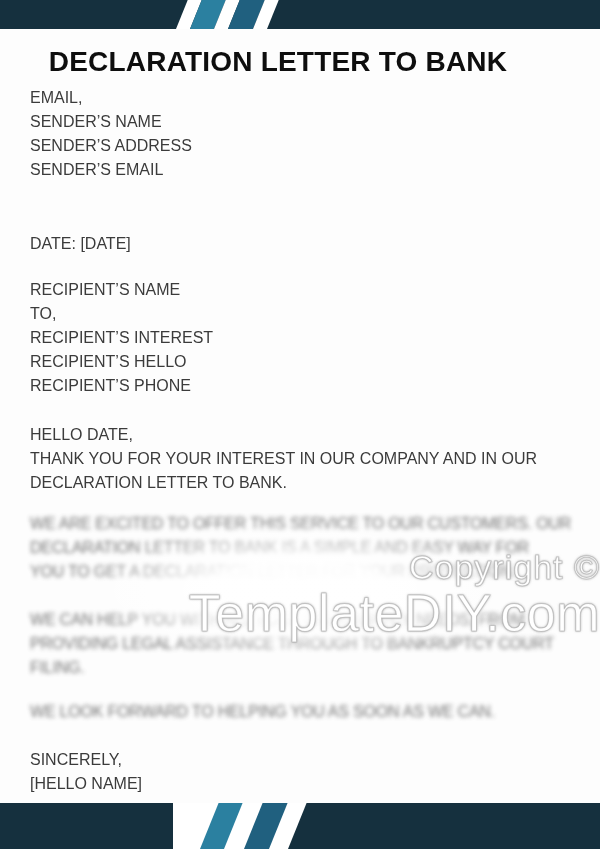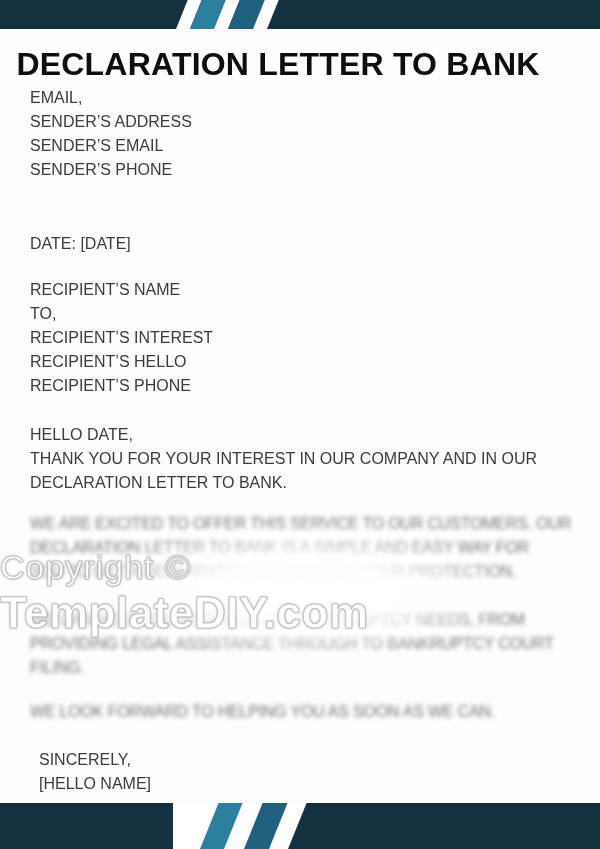--- a/index.html
+++ b/index.html
@@ -45,63 +45,63 @@
   .b-left  { left: 0; width: 173px; }
   .b-s1    { left: 200px; width: 24px; }
   .b-s2    { left: 244px; width: 25px; }
   .b-right { left: 288px; width: 340px; transform: skewX(-22deg); transform-origin: 0 100%; }
 
   
   .title {
     position: absolute; left: 0; top: 46px; width: 556px;
     margin: 0;
     text-align: center;
-    font-size: 32px; font-weight: 700;
+    font-size: 28px; font-weight: 700;
     letter-spacing: 0.2px;
     color: var(--title_text, #0e0e0e);
   }
   .block {
     position: absolute; left: 30px; right: 10px;
     font-size: 16px; line-height: 24px;
     color: var(--body_text, #3b3b3b);
   }
   .block .line { white-space: nowrap; }
   .pos-from     { top: 86px;  }
   .pos-date     { top: 232px; }
   .pos-to       { top: 278px; }
   .pos-greeting { top: 423px; }
   .pos-para1    { top: 512px; }
   .pos-para2    { top: 608px; }
   .pos-para3    { top: 700px; }
-  .pos-closing  { top: 748px; margin-left: 9px; }
+  .pos-closing  { top: 748px; }
 
   .blurred {
     filter: blur(2.3px);
     color: #555555;
     opacity: 0.82;
     letter-spacing: -0.2px;
   }
 
   
   .wm-glow {
     position: absolute; left: 80px; top: 520px; width: 440px; height: 140px;
     background: radial-gradient(closest-side, rgba(255,255,255,0.96) 40%, rgba(255,255,255,0) 100%);
     pointer-events: none;
   }
   .watermark {
     position: absolute; left: 0; top: 544px; width: 600px;
-    text-align: left;
+    text-align: right;
     color: #ffffff;
     pointer-events: none;
   }
   .watermark .wm-line1 {
     font-size: 34px; line-height: 46px; font-weight: 400; letter-spacing: 1px;
   }
   .watermark .wm-line2 {
-    font-size: 44px; line-height: 46px; font-weight: 700; letter-spacing: 0.5px;
+    font-size: 52px; line-height: 46px; font-weight: 400; letter-spacing: 0.5px;
   }
   .watermark div {
     text-shadow:
       0 0 2px rgba(145,145,145,0.85),
       0 0 3px rgba(160,160,160,0.55),
       0 0 12px rgba(255,255,255,0.95);
     -webkit-text-stroke: 1px rgba(165,165,165,0.55);
   }
 </style>
 </head>
@@ -114,23 +114,23 @@
     <div class="stripe teal  t-b1"></div>
     <div class="stripe white t-w2"></div>
     <div class="stripe blue  t-b2"></div>
     <div class="stripe white t-w3"></div>
   </div>
 
   <h1 class="title">DECLARATION LETTER TO BANK</h1>
 
   <div class="block pos-from">
     <div class="line">EMAIL,</div>
+    <div class="line">SENDER’S NAME</div>
     <div class="line">SENDER’S ADDRESS</div>
     <div class="line">SENDER’S EMAIL</div>
-    <div class="line">SENDER’S PHONE</div>
   </div>
 
   <div class="block pos-date">
     <div class="line">DATE: [DATE]</div>
   </div>
 
   <div class="block pos-to">
     <div class="line">RECIPIENT’S NAME</div>
     <div class="line">TO,</div>
     <div class="line">RECIPIENT’S INTEREST</div>

